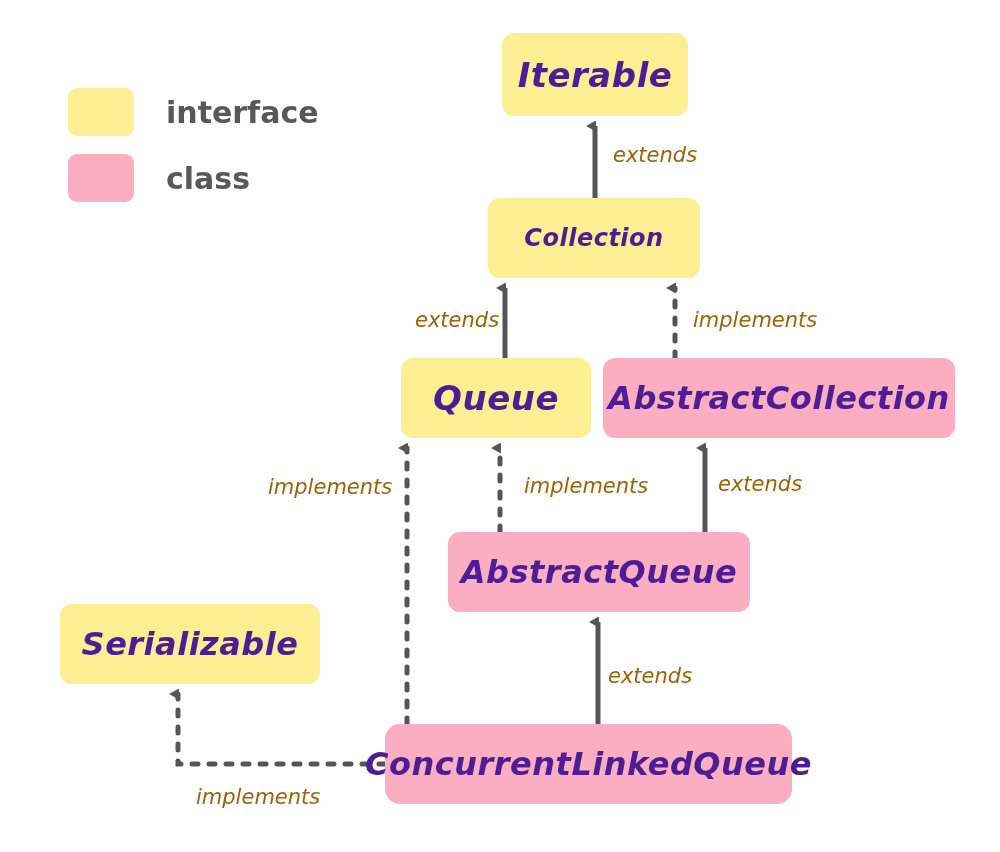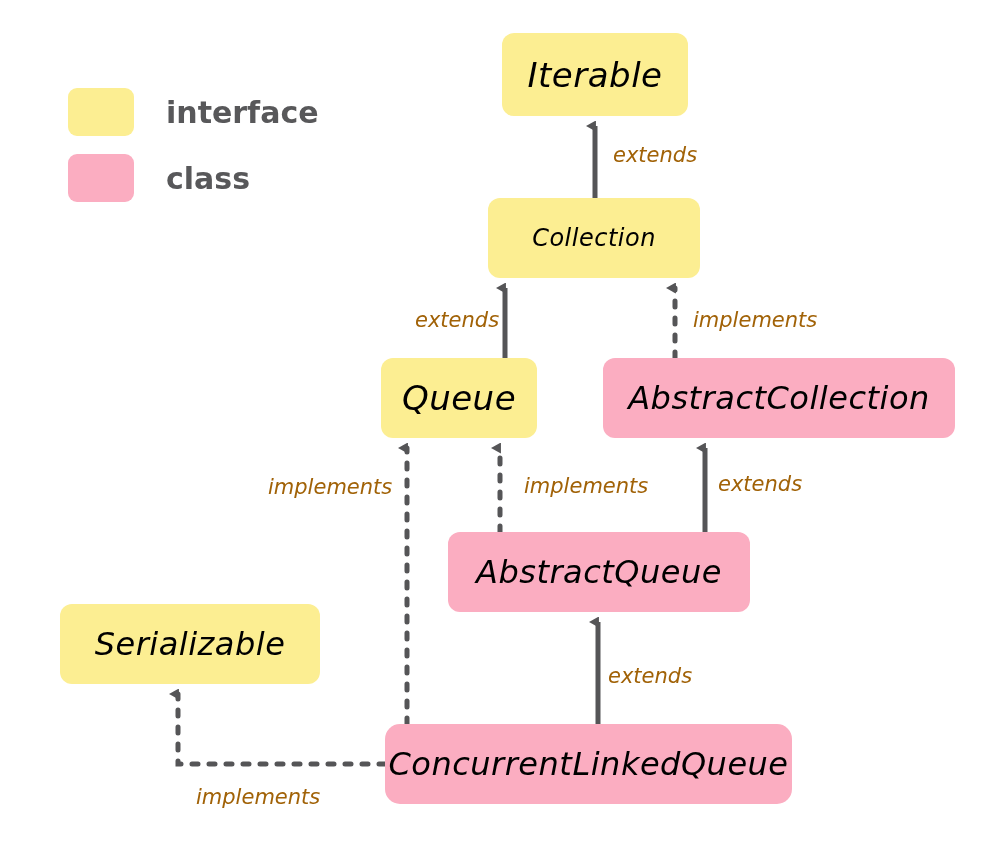--- a/index.html
+++ b/index.html
@@ -38,23 +38,23 @@
     position: absolute;
     box-sizing: border-box;
     border-radius: 12px;
     display: flex;
     align-items: center;
     justify-content: center;
     z-index: 2;
   }
   .node .node-label {
     font-family: "DejaVu Sans", sans-serif;
-    font-weight: normal;
+    font-weight: bold;
     font-style: italic;
-    color: #000000;
+    color: #4c1d95;
     letter-spacing: 0.5px;
     white-space: nowrap;
   }
 
   
   .edge-label {
     position: absolute;
     font-family: "DejaVu Sans", sans-serif;
     font-style: italic;
     font-size: 21px;
@@ -154,21 +154,21 @@
   <div class="edge-label" style="left:196px; top:785px;">implements</div>
 
   <div class="node" style="left:502px; top:33px; width:186px; height:83px; background:#fcee92;">
     <span class="node-label" style="font-size:34px;">Iterable</span>
   </div>
 
   <div class="node" style="left:488px; top:198px; width:212px; height:80px; background:#fcee92;">
     <span class="node-label" style="font-size:24px;">Collection</span>
   </div>
 
-  <div class="node" style="left:381px; top:358px; width:156px; height:80px; background:#fcee92;">
+  <div class="node" style="left:401px; top:358px; width:190px; height:80px; background:#fcee92;">
     <span class="node-label" style="font-size:34px;">Queue</span>
   </div>
 
   <div class="node" style="left:603px; top:358px; width:352px; height:80px; background:#fbadc1;">
     <span class="node-label" style="font-size:32px;">AbstractCollection</span>
   </div>
 
   <div class="node" style="left:448px; top:532px; width:302px; height:80px; background:#fbadc1;">
     <span class="node-label" style="font-size:32px;">AbstractQueue</span>
   </div>

